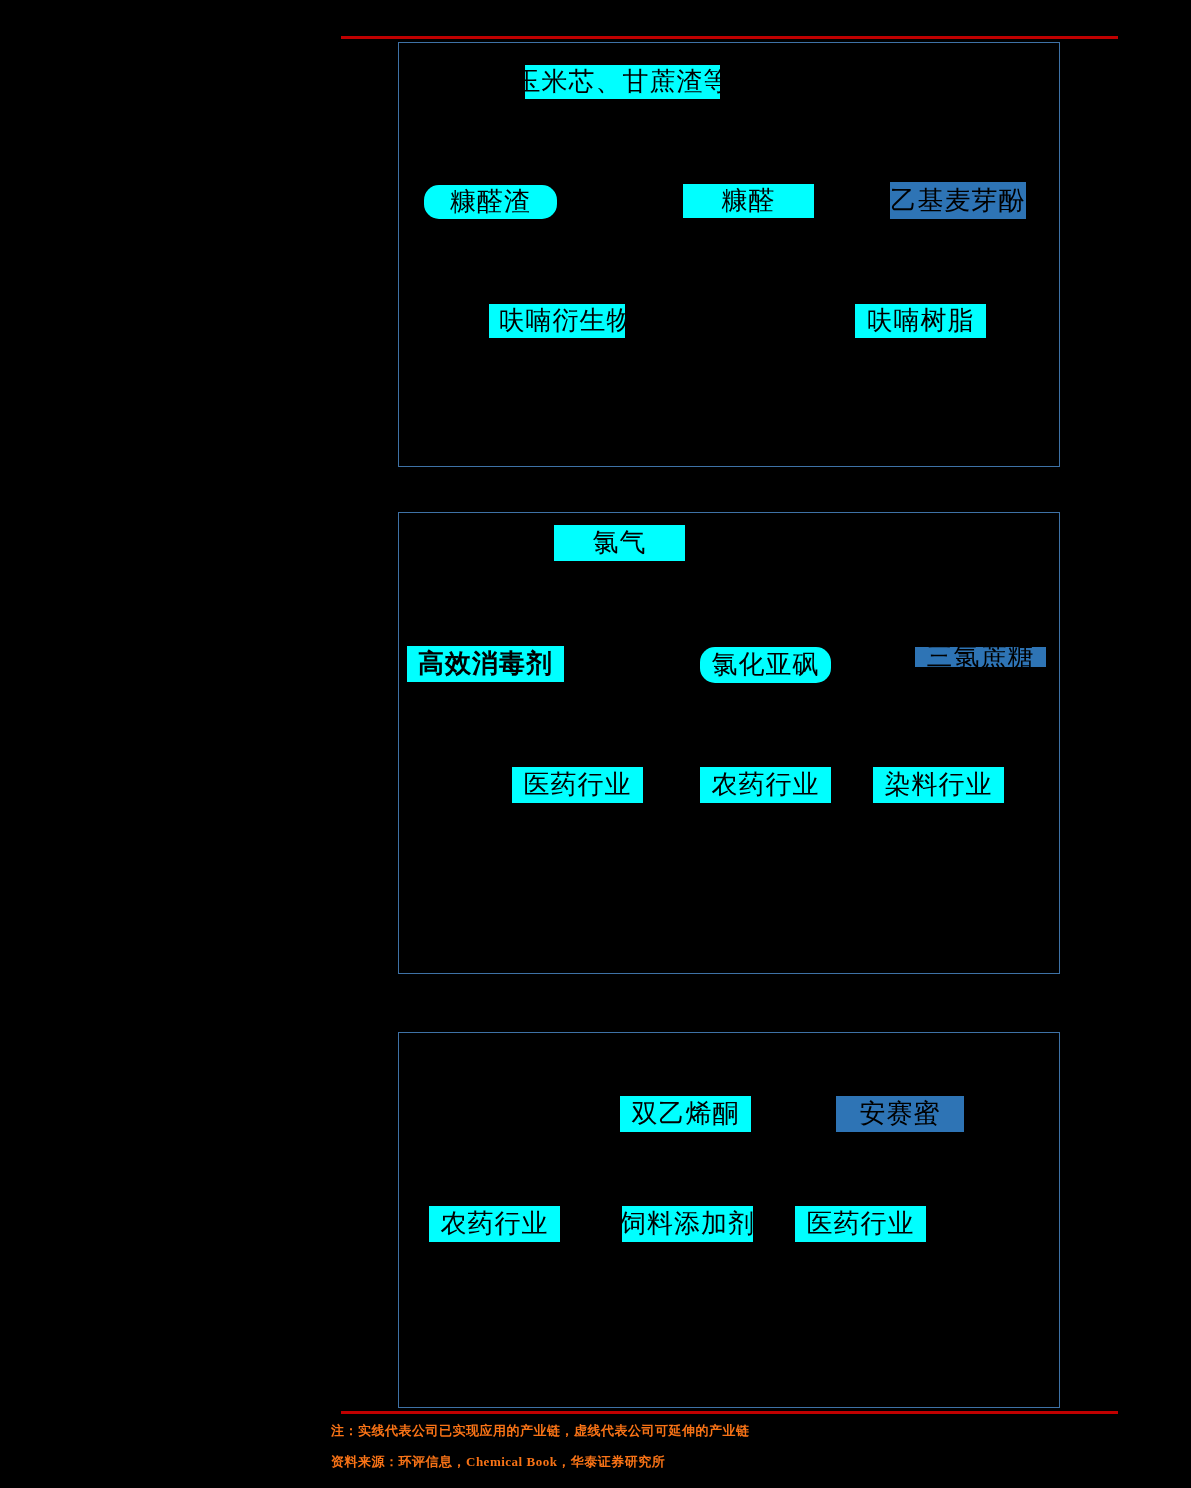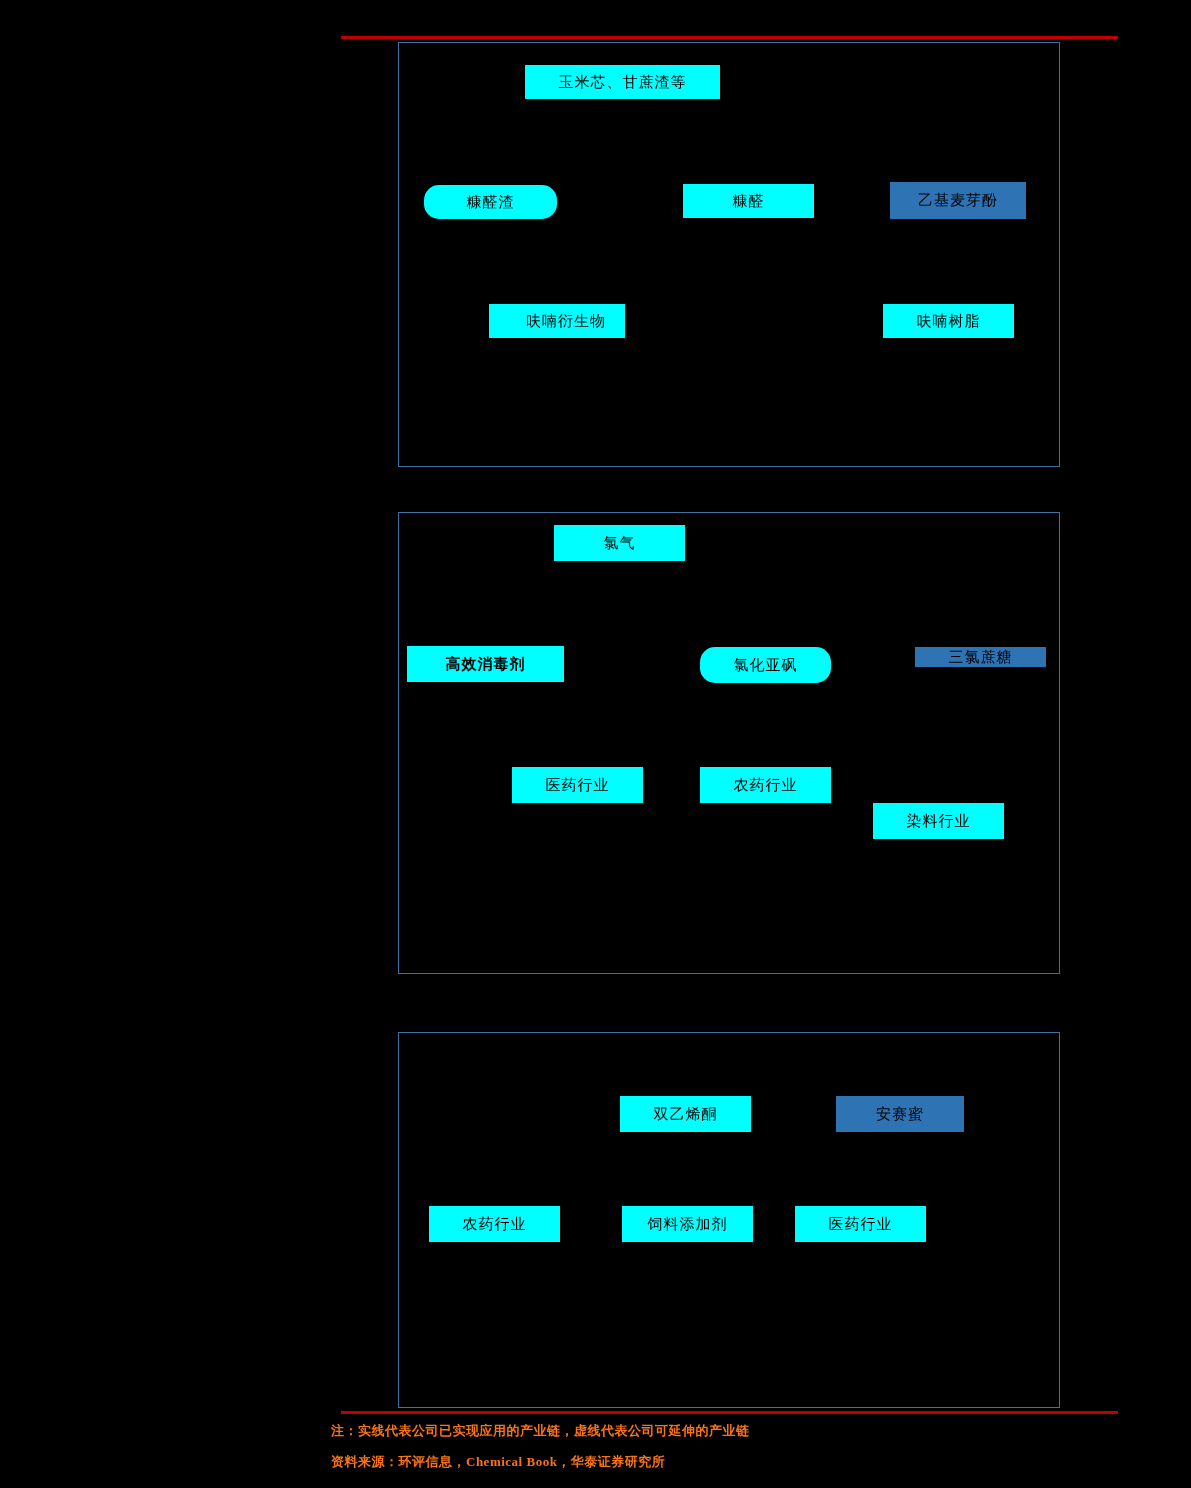--- a/index.html
+++ b/index.html
@@ -44,21 +44,21 @@
   .panel-3 { left: 398px; top: 1032px; width: 662px; height: 376px; }
 
   
   .node {
     position: absolute;
     box-sizing: border-box;
     display: flex;
     align-items: center;
     justify-content: center;
     color: #000000;
-    font-size: 15px;
+    font-size: 26px;
     letter-spacing: 1px;
     line-height: 1;
     white-space: nowrap;
     font-family: "Liberation Serif", "DejaVu Serif", serif;
   }
   .node.solid  { background: #00FFFF; }
   .node.dashed { background: #2E74B5; }
 
   
   .footnote {
@@ -79,30 +79,30 @@
 <div class="page">
 
   <div class="rule rule-top"></div>
 
   <div class="panel panel-1">
       <div class="node solid" style="left: 126px; top: 22px; width: 195px; height: 34px;">玉米芯、甘蔗渣等</div>
       <div class="node solid" style="left: 25px; top: 142px; width: 133px; height: 34px; border-radius: 15px;">糠醛渣</div>
       <div class="node solid" style="left: 284px; top: 141px; width: 131px; height: 34px;">糠醛</div>
       <div class="node dashed" style="left: 491px; top: 139px; width: 136px; height: 37px;">乙基麦芽酚</div>
       <div class="node solid" style="left: 90px; top: 261px; width: 136px; height: 34px; padding-left: 18px;">呋喃衍生物</div>
-      <div class="node solid" style="left: 484px; top: 261px; width: 131px; height: 34px;">呋喃树脂</div>
+      <div class="node solid" style="left: 456px; top: 261px; width: 131px; height: 34px;">呋喃树脂</div>
     </div>
   <div class="panel panel-2">
       <div class="node solid" style="left: 155px; top: 12px; width: 131px; height: 36px;">氯气</div>
       <div class="node solid" style="left: 8px; top: 133px; width: 157px; height: 36px; font-weight: bold;">高效消毒剂</div>
       <div class="node solid" style="left: 301px; top: 134px; width: 131px; height: 36px; border-radius: 15px;">氯化亚砜</div>
       <div class="node dashed" style="left: 516px; top: 134px; width: 131px; height: 20px;">三氯蔗糖</div>
       <div class="node solid" style="left: 113px; top: 254px; width: 131px; height: 36px;">医药行业</div>
       <div class="node solid" style="left: 301px; top: 254px; width: 131px; height: 36px;">农药行业</div>
-      <div class="node solid" style="left: 474px; top: 254px; width: 131px; height: 36px; margin-top: 36px;">染料行业</div>
+      <div class="node solid" style="left: 474px; top: 254px; width: 131px; height: 36px;">染料行业</div>
     </div>
   <div class="panel panel-3">
       <div class="node solid" style="left: 221px; top: 63px; width: 131px; height: 36px;">双乙烯酮</div>
       <div class="node dashed" style="left: 437px; top: 63px; width: 128px; height: 36px;">安赛蜜</div>
       <div class="node solid" style="left: 30px; top: 173px; width: 131px; height: 36px;">农药行业</div>
       <div class="node solid" style="left: 223px; top: 173px; width: 131px; height: 36px;">饲料添加剂</div>
       <div class="node solid" style="left: 396px; top: 173px; width: 131px; height: 36px;">医药行业</div>
     </div>
 
   <div class="rule rule-bot"></div>

